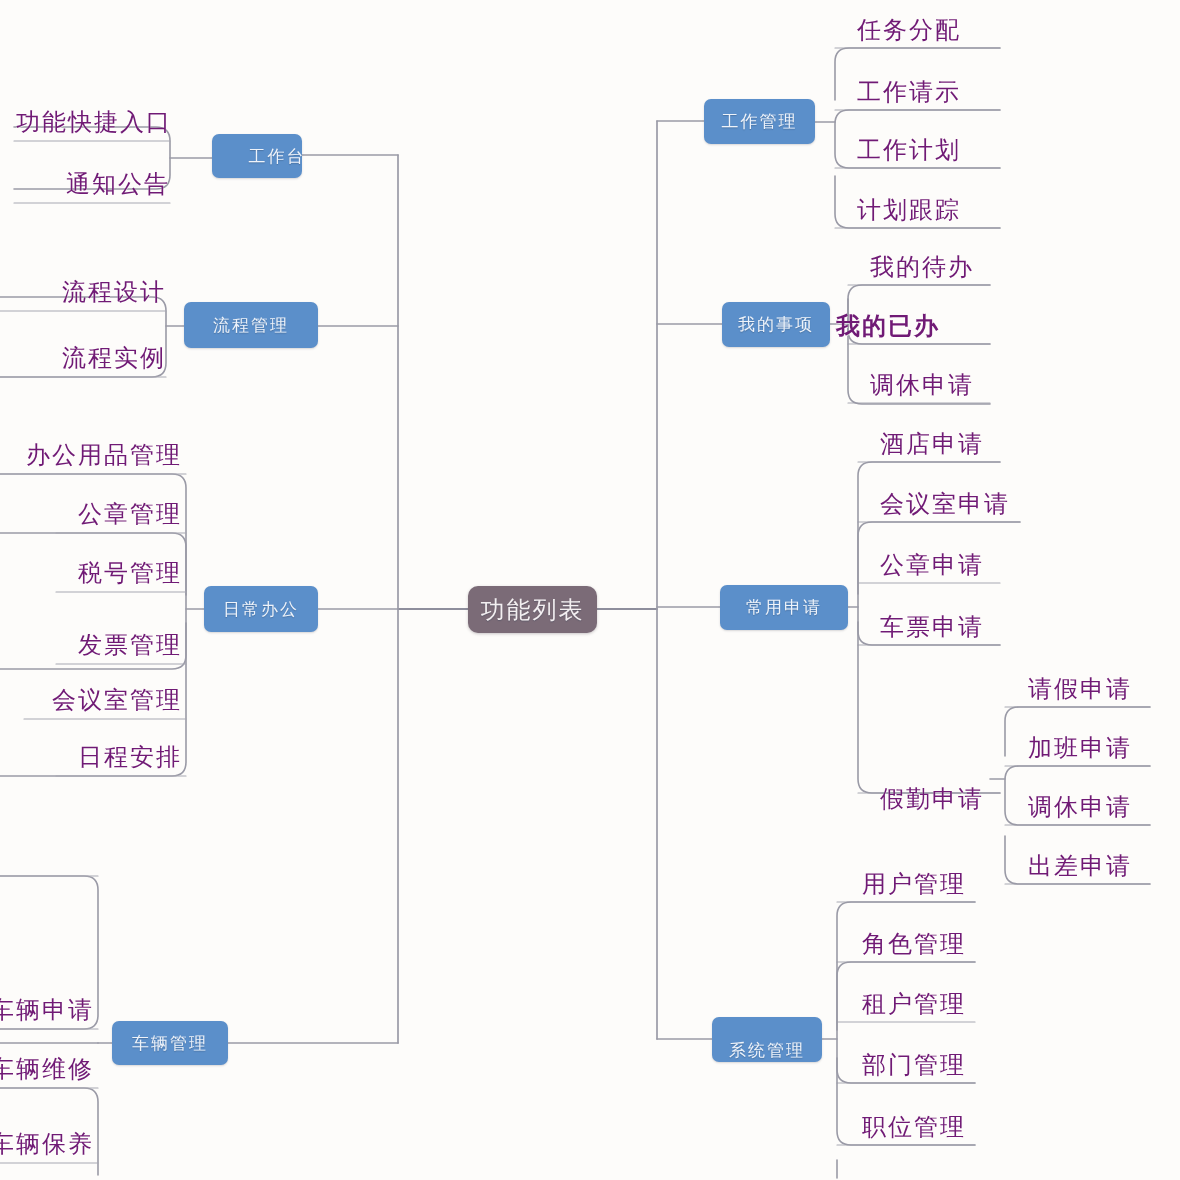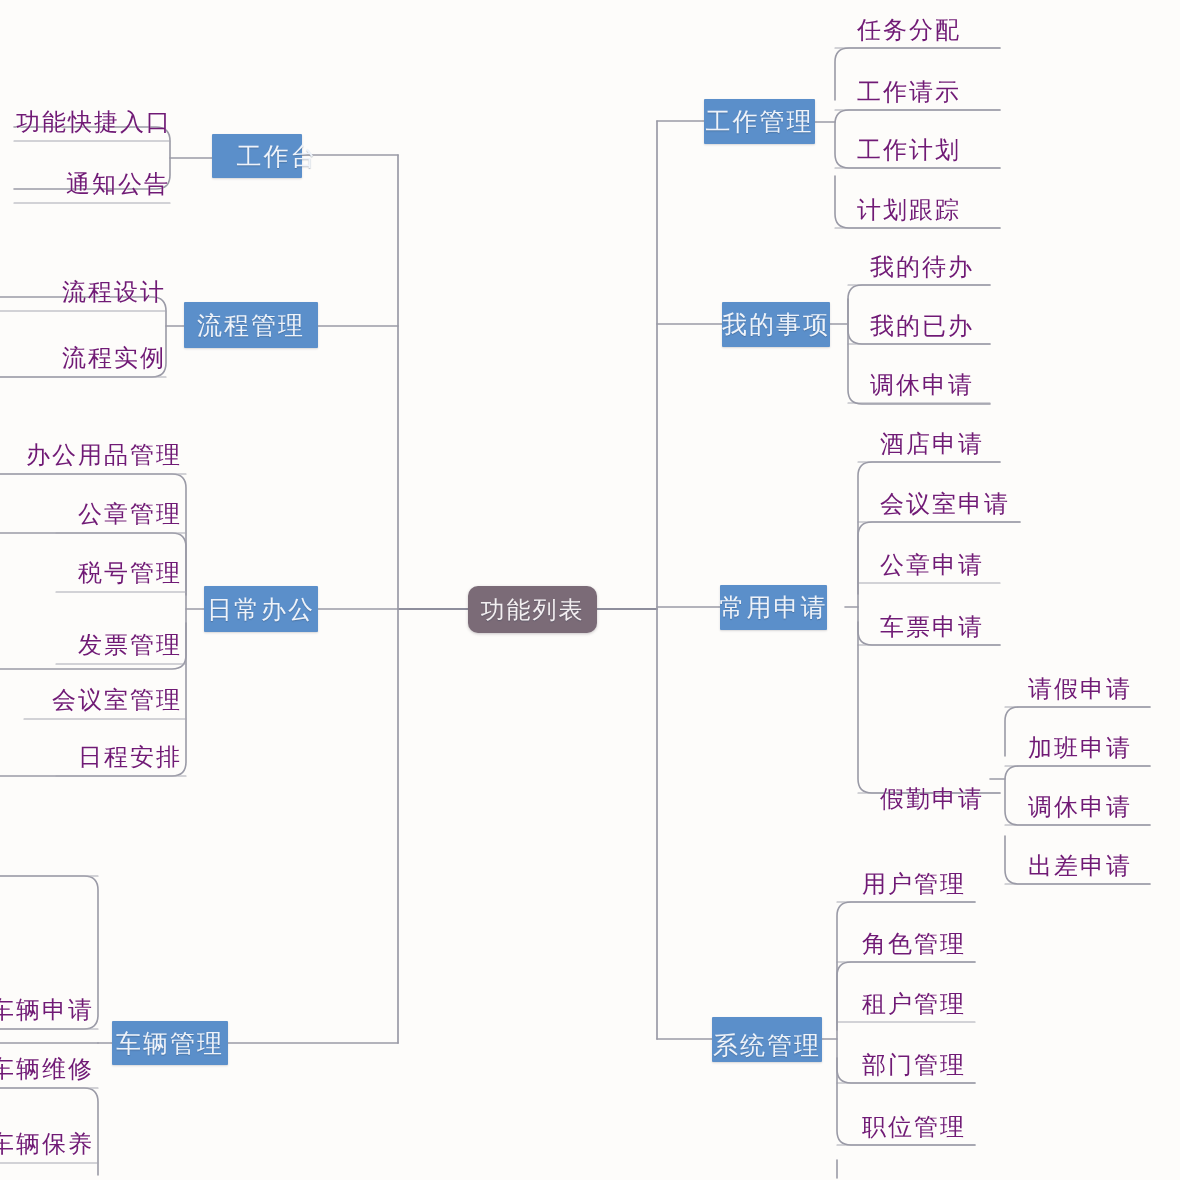--- a/index.html
+++ b/index.html
@@ -23,23 +23,23 @@
     height: 1180px;
     pointer-events: none;
   }
   
   .node-box {
     position: absolute;
     box-sizing: border-box;
     display: flex;
     align-items: center;
     justify-content: center;
-    border-radius: 1px;
+    border-radius: 7px;
     color: #eef3fa;
-    font-size: 25px;
+    font-size: 17px;
     letter-spacing: 2px;
     white-space: nowrap;
     text-shadow: 0 1px 1px rgba(40,55,80,.30);
     box-shadow: 0 1px 2px rgba(80,80,95,.22);
   }
   .node-box.root {
     background: #7b6b77;
     color: #f3eff1;
     font-size: 24px;
     border-radius: 10px;
@@ -188,21 +188,21 @@
   <div class="node-box branch" style="left:112px; top:1021px; width:116px; height:44px;">
     <span>车辆管理</span>
   </div>
 
   <div class="node-box branch" style="left:704px; top:99px; width:111px; height:45px;">
     <span>工作管理</span>
   </div>
   <div class="node-box branch" style="left:722px; top:302px; width:108px; height:45px;">
     <span>我的事项</span>
   </div>
-  <div class="node-box branch" style="left:720px; top:585px; width:107px; height:45px;">
+  <div class="node-box branch" style="left:720px; top:585px; width:128px; height:45px;">
     <span>常用申请</span>
   </div>
   <div class="node-box branch" style="left:712px; top:1017px; width:110px; height:45px;align-items:flex-end;">
     <span>系统管理</span>
   </div>
 
   <div class="leaf left" style="left:16px; top:110px; width:154px;">
     <span>功能快捷入口</span>
   </div>
   <div class="leaf left" style="left:16px; top:172px; width:154px;">
@@ -254,21 +254,21 @@
   <div class="leaf right" style="left:857px; top:138px;">
     <span>工作计划</span>
   </div>
   <div class="leaf right" style="left:857px; top:198px;">
     <span>计划跟踪</span>
   </div>
 
   <div class="leaf right" style="left:870px; top:255px;">
     <span>我的待办</span>
   </div>
-  <div class="leaf right" style="left:870px; top:314px;">
+  <div class="leaf right" style="left:836px; top:314px;font-weight:bold;">
     <span>我的已办</span>
   </div>
   <div class="leaf right" style="left:870px; top:373px;">
     <span>调休申请</span>
   </div>
 
   <div class="leaf right" style="left:880px; top:432px;">
     <span>酒店申请</span>
   </div>
   <div class="leaf right" style="left:880px; top:492px;">

